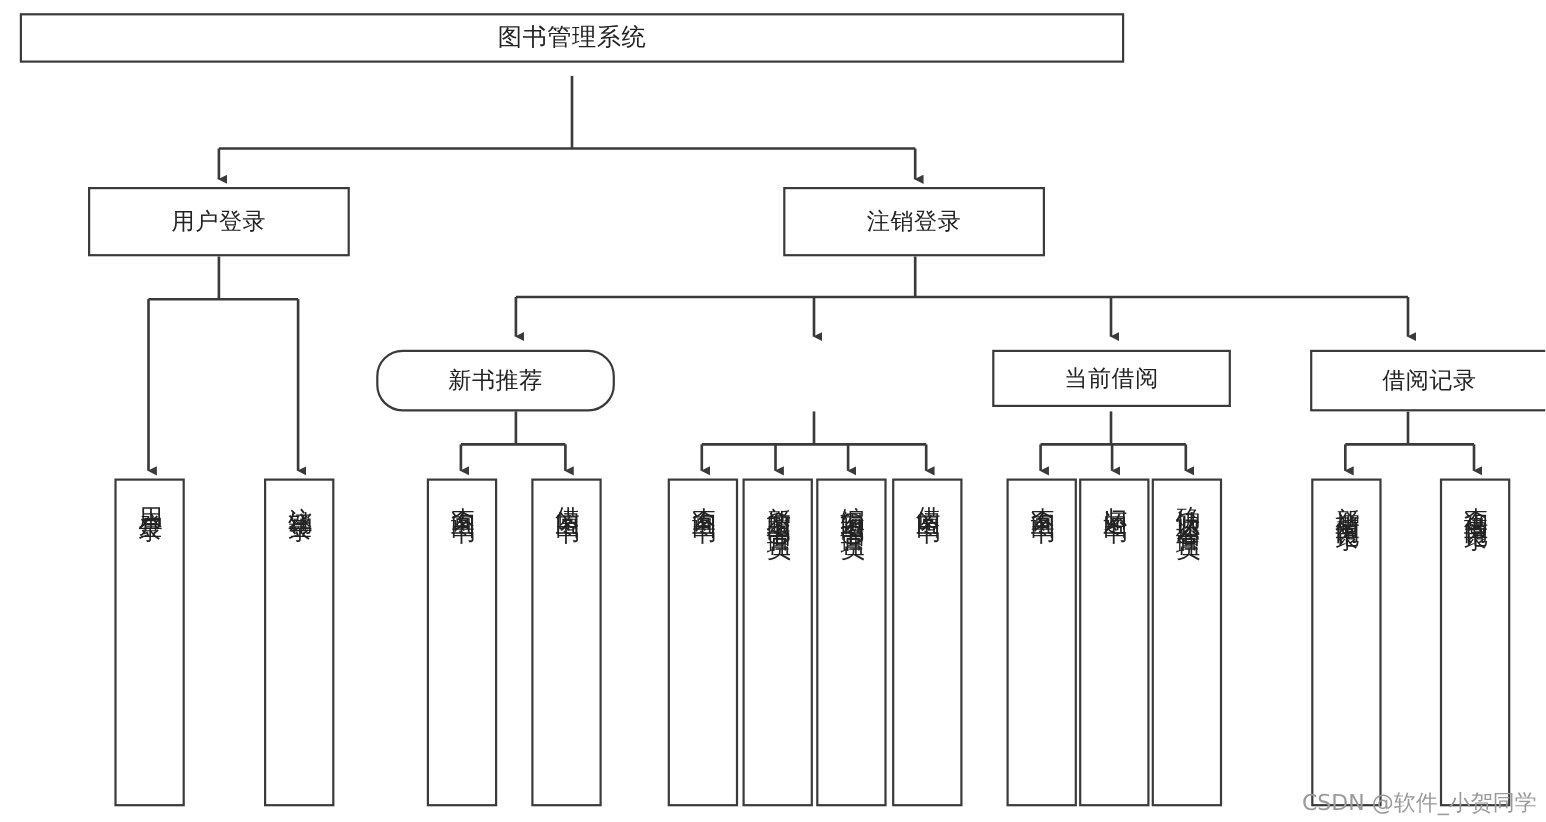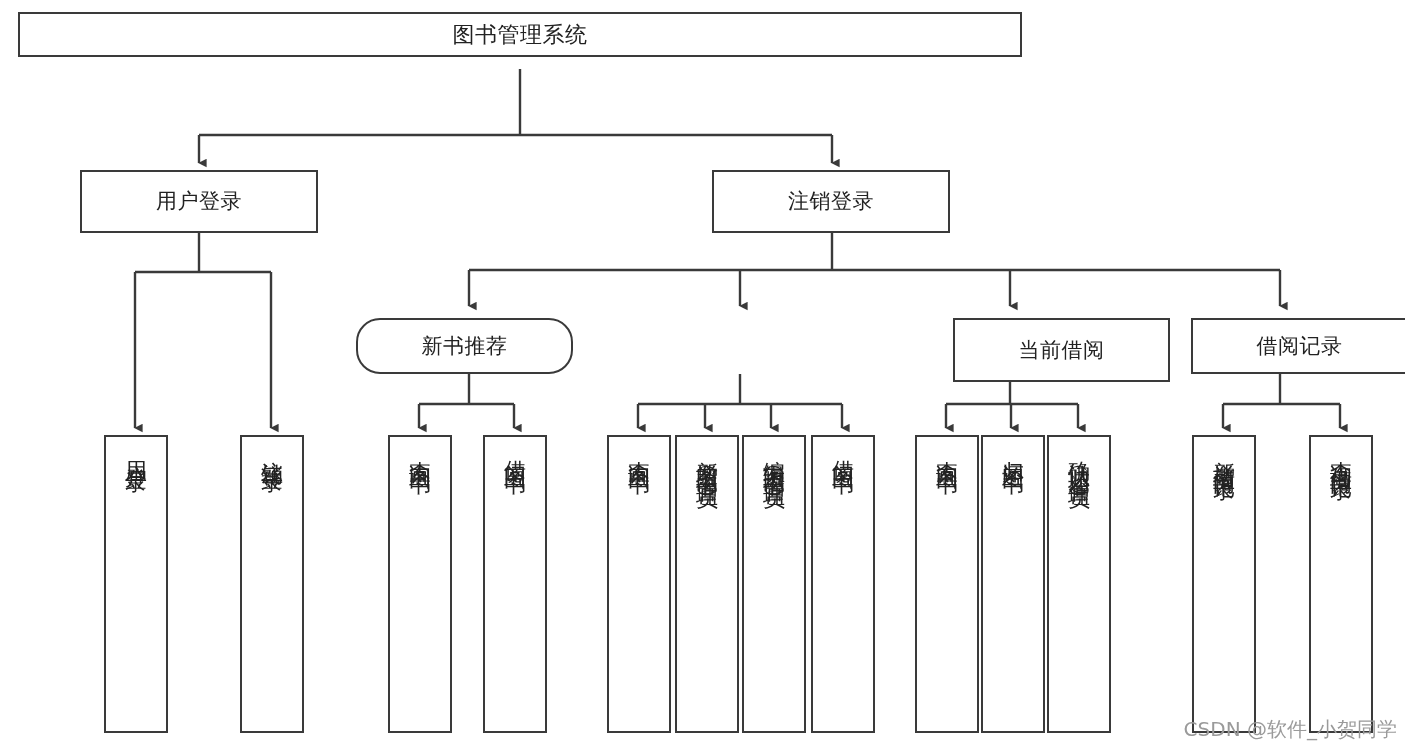--- a/index.html
+++ b/index.html
@@ -151,26 +151,26 @@
   </div>
 
   <div class="node horiz" style="left:80px; top:170px; width:238px; height:63px;">
     <span class="node-label">用户登录</span>
   </div>
 
   <div class="node horiz" style="left:712px; top:170px; width:238px; height:63px;">
     <span class="node-label">注销登录</span>
   </div>
 
-  <div class="node horiz" style="left:356px; top:318px; width:217px; height:56px;border-radius:24px;">
+  <div class="node horiz" style="left:342px; top:318px; width:217px; height:56px;border-radius:24px;">
     <span class="node-label">新书推荐</span>
   </div>
 
 
-  <div class="node horiz" style="left:953px; top:318px; width:217px; height:64px;">
+  <div class="node horiz" style="left:902px; top:318px; width:217px; height:52px;">
     <span class="node-label">当前借阅</span>
   </div>
 
   <div class="node horiz" style="left:1172px; top:318px; width:217px; height:56px;margin-left:19px;">
     <span class="node-label">借阅记录</span>
   </div>
 
   <div class="node vert" style="left:104px; top:435px; width:64px; height:298px;">
     <span class="node-label">用户登录</span>
   </div>

